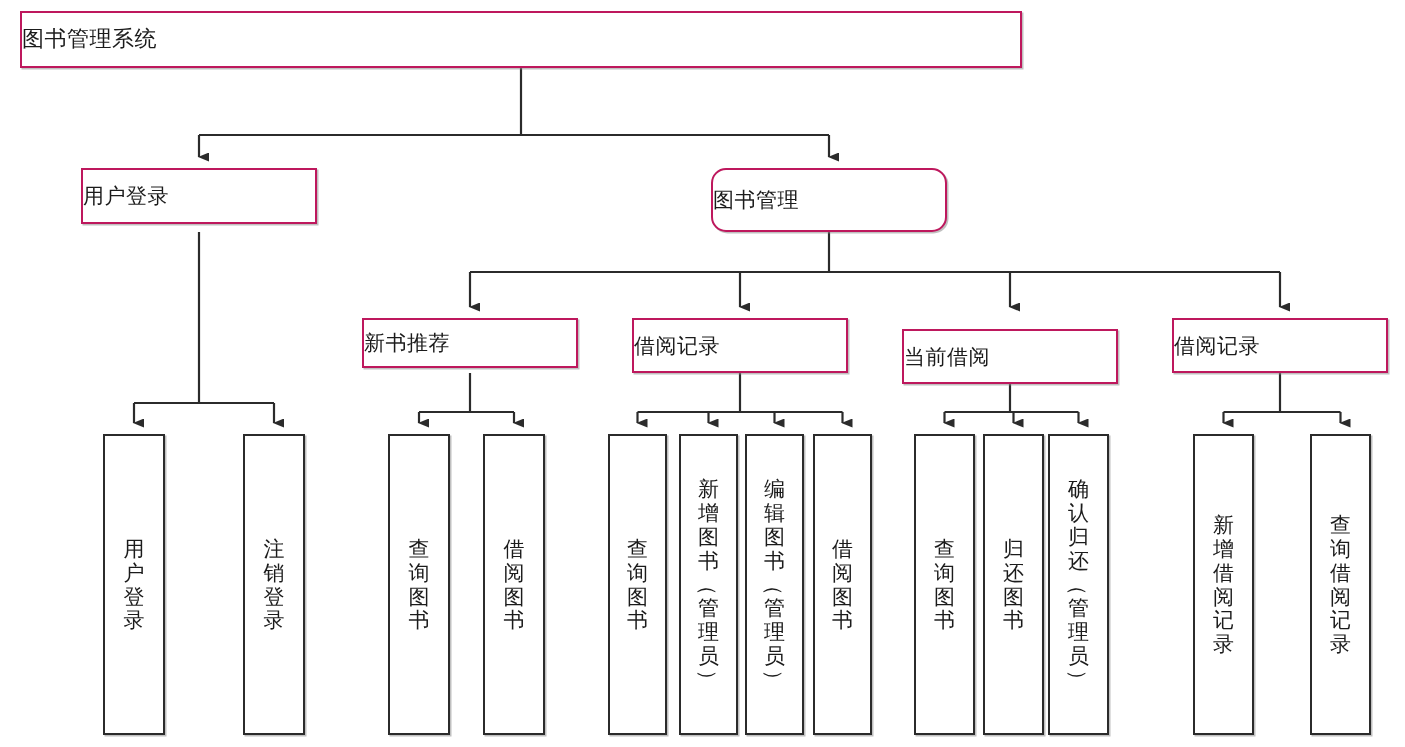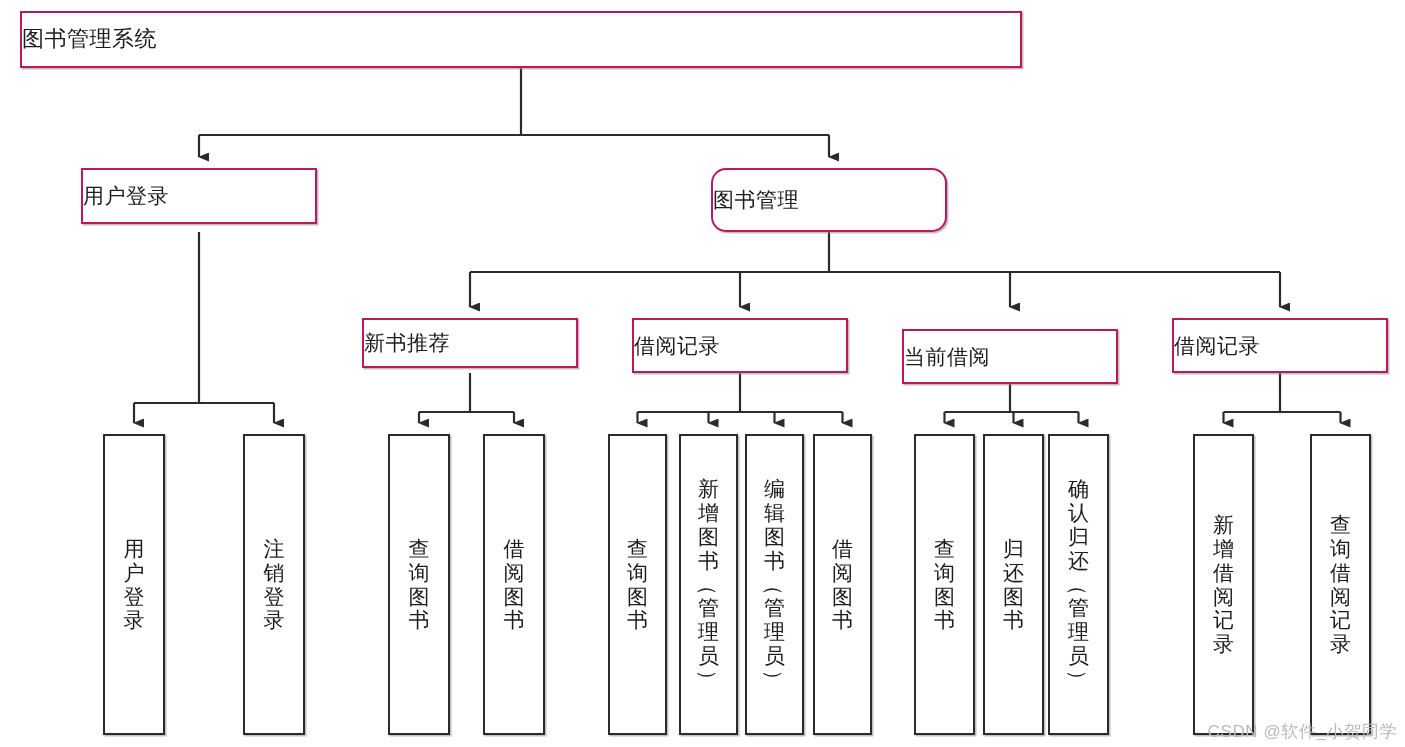--- a/index.html
+++ b/index.html
@@ -250,14 +250,13 @@
           <span class="ch">查</span>
           <span class="ch">询</span>
           <span class="ch">借</span>
           <span class="ch">阅</span>
           <span class="ch">记</span>
           <span class="ch">录</span>
         </div>
       </div>
     </div>
 
-  <div id="watermark">CSDN @软件_小贺同学</div>
 </div>
 
 </body></html>

